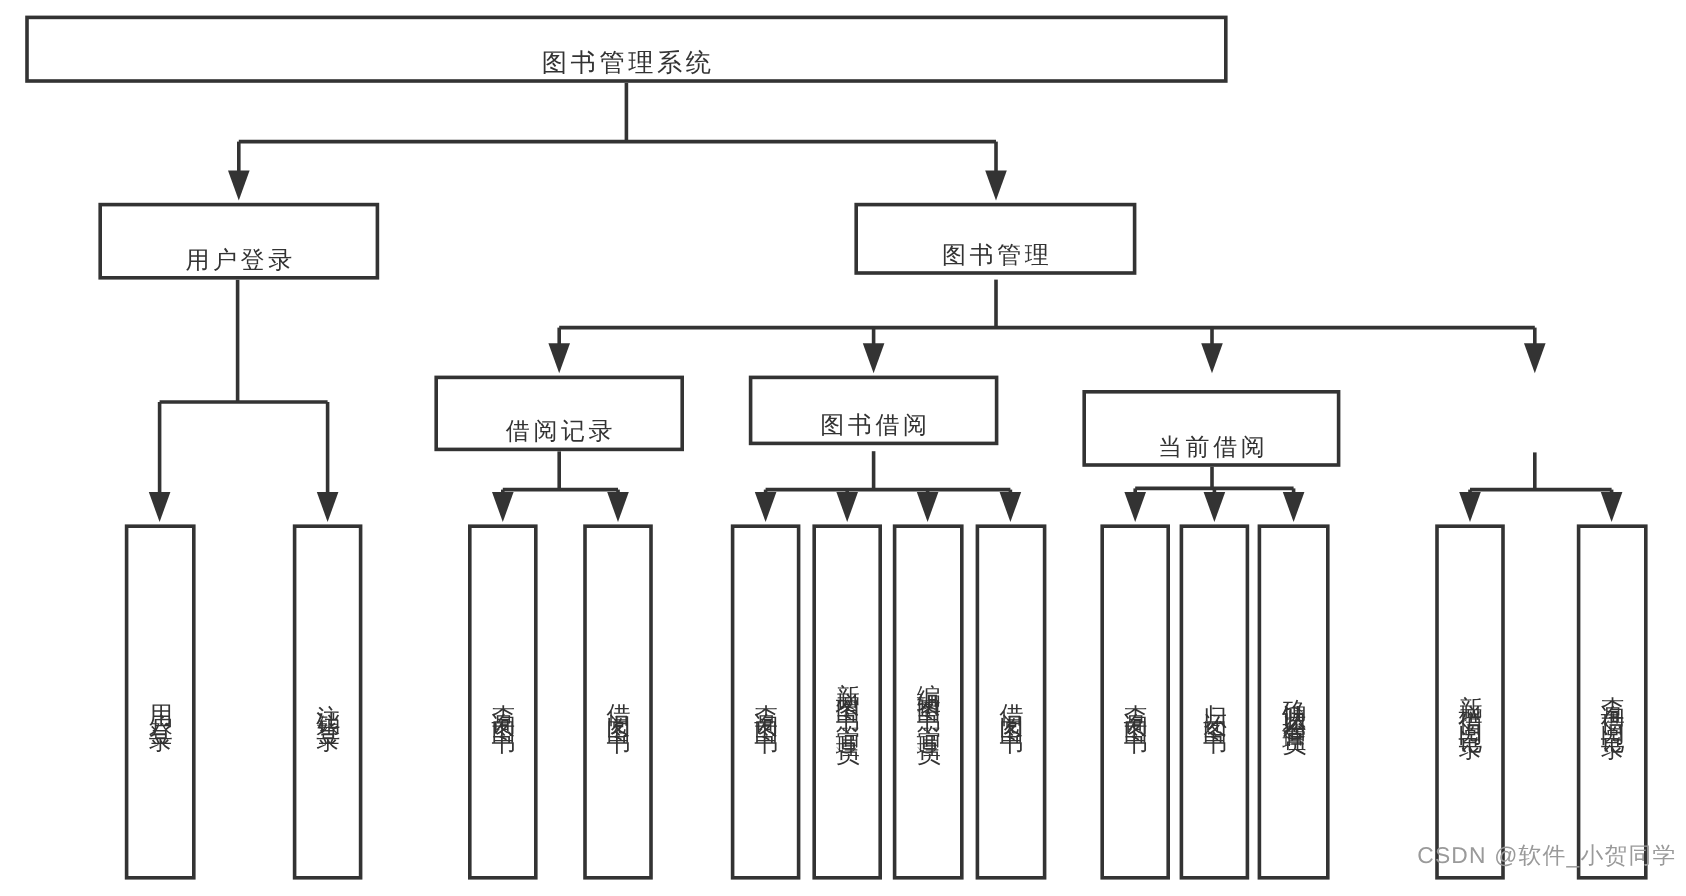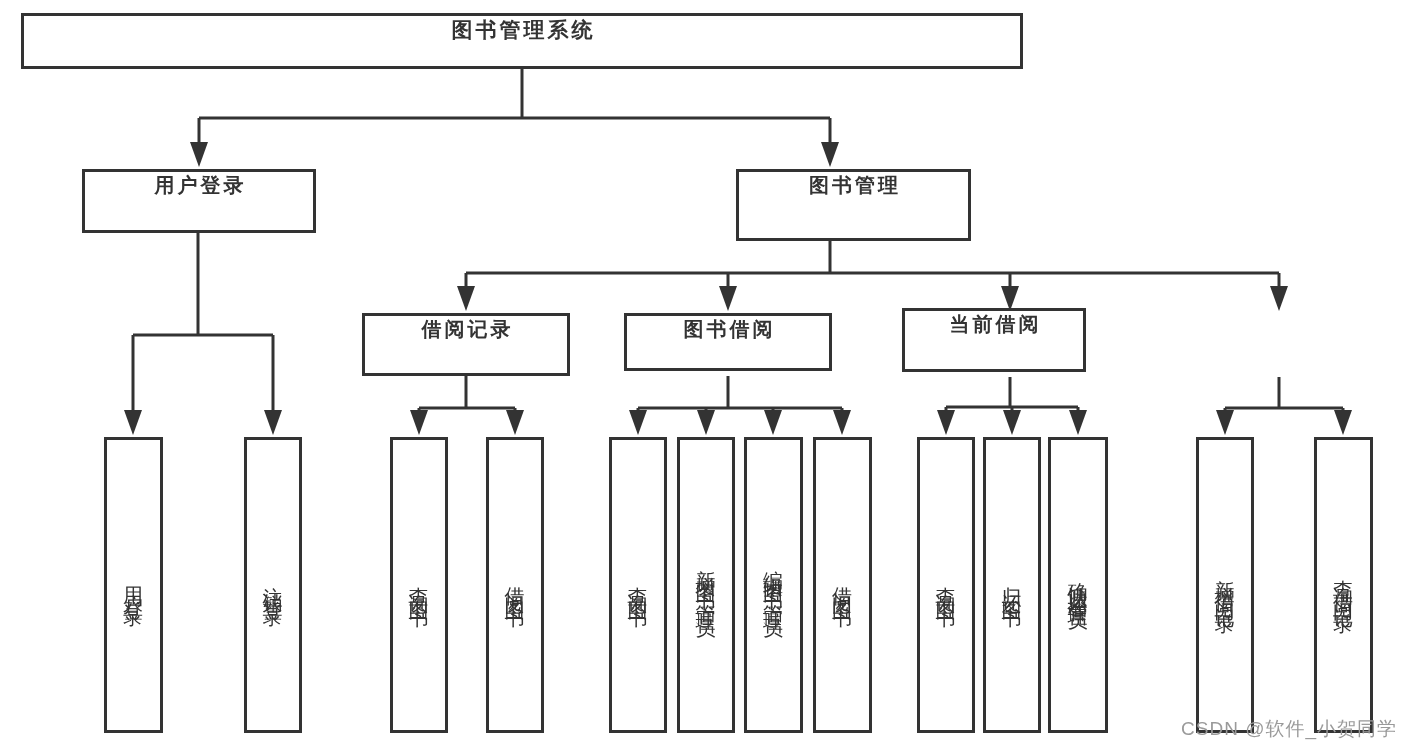--- a/index.html
+++ b/index.html
@@ -15,48 +15,47 @@
     background:var(--bg);
     font-family:"Liberation Sans","DejaVu Sans",sans-serif;
     overflow:hidden;
   }
   .wires{position:absolute;left:0;top:0;width:1405px;height:747px;}
   .box{
     position:absolute;
     box-sizing:border-box;
     border:3px solid var(--line);
     background:#fff;
-    display:flex;align-items:flex-start;justify-content:center;
+    display:flex;align-items:flex-end;justify-content:center;
     color:var(--text);
     font-size:20px;
     letter-spacing:3px;
     text-indent:3px;
     white-space:nowrap;
-    font-weight:bold;
   }
   .root{font-size:21px;}
   .leaf{
     position:absolute;
     box-sizing:border-box;
     border:3px solid var(--line);
     background:#fff;
     display:flex;align-items:center;justify-content:center;
     color:var(--text);
   }
   .vtext{
     writing-mode:vertical-rl;
     text-orientation:mixed;
     font-size:20px;
     letter-spacing:7px;
     line-height:1;
     color:var(--text);
   }
   .watermark{
     position:absolute;
-    right:8px;bottom:5px;
+    right:8px;bottom:21px;
     color:var(--wm);
     font-size:19px;
     letter-spacing:1px;
     white-space:nowrap;
   }
 </style>
 </head>
 <body>
 
 <div class="stage">
@@ -116,31 +115,31 @@
       <polygon points="1334,410 1352,410 1343,435" fill="#333333"></polygon>
     </svg>
 
   <div class="box root" style="left:21px;top:13px;width:1002px;height:56px">
     <span>图书管理系统</span>
   </div>
 
   <div class="box" style="left:82px;top:169px;width:234px;height:64px">
     <span>用户登录</span>
   </div>
-  <div class="box" style="left:736px;top:169px;width:235px;height:72px">
+  <div class="box" style="left:712px;top:169px;width:235px;height:60px">
     <span>图书管理</span>
   </div>
 
   <div class="box" style="left:362px;top:313px;width:208px;height:63px">
     <span>借阅记录</span>
   </div>
   <div class="box" style="left:624px;top:313px;width:208px;height:58px">
     <span>图书借阅</span>
   </div>
-  <div class="box" style="left:902px;top:308px;width:184px;height:64px">
+  <div class="box" style="left:902px;top:325px;width:215px;height:64px">
     <span>当前借阅</span>
   </div>
 
   <div class="leaf" style="left:104px;top:437px;width:59px;height:296px">
     <span class="vtext">用户登录</span>
   </div>
   <div class="leaf" style="left:244px;top:437px;width:58px;height:296px">
     <span class="vtext">注销登录</span>
   </div>
 

